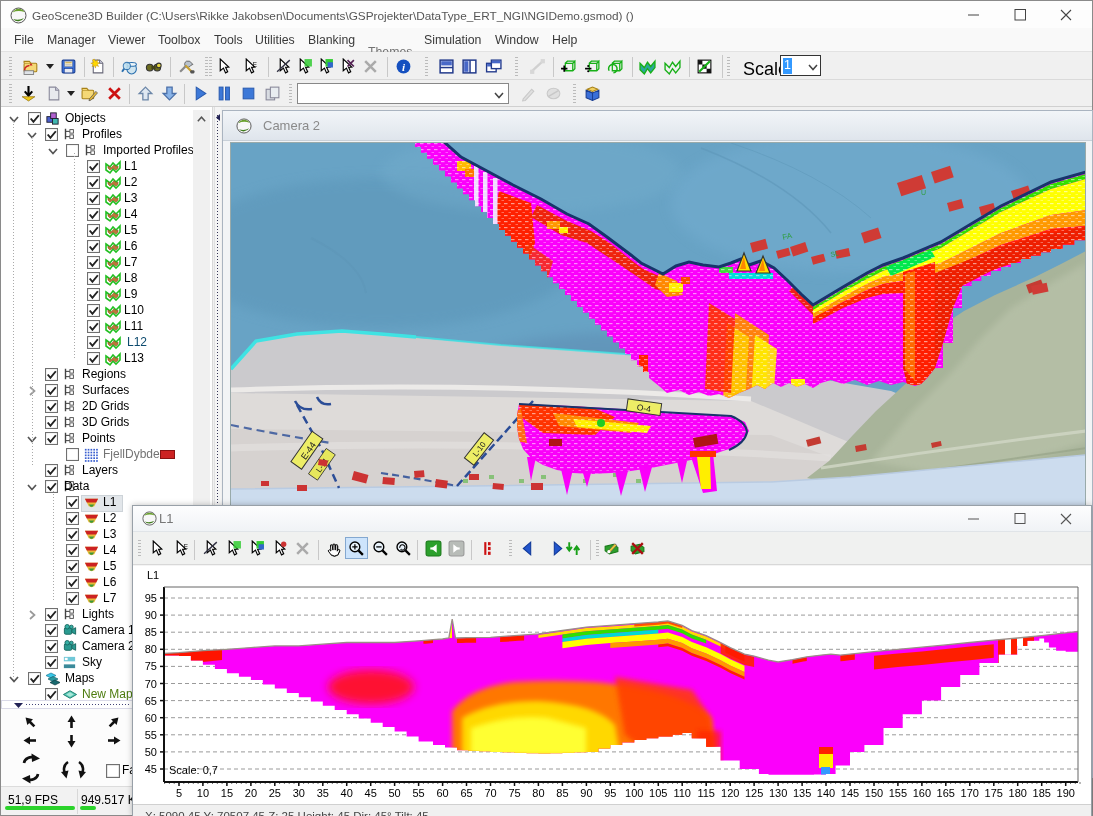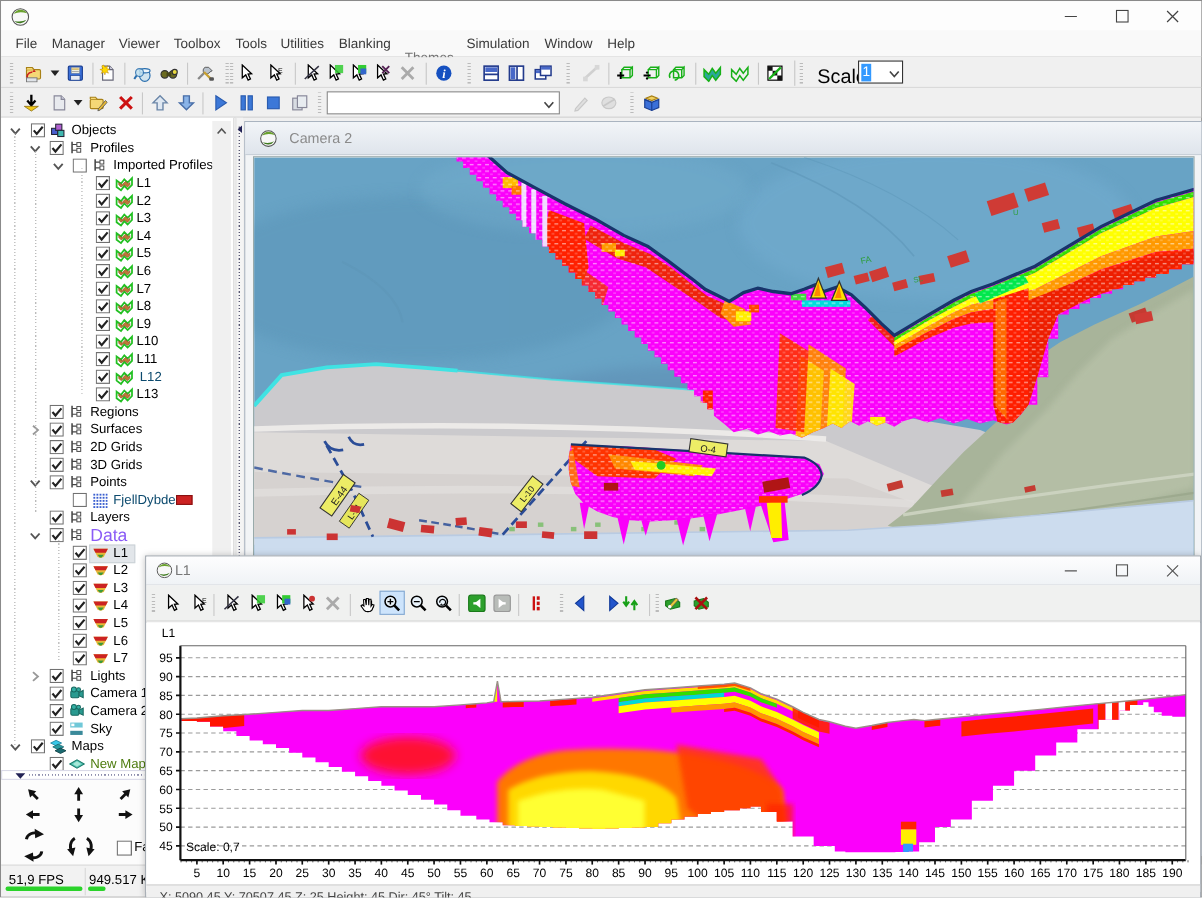--- a/index.html
+++ b/index.html
@@ -1,19 +1,20 @@
 <!DOCTYPE html>
 <html><head><meta charset="utf-8"><style>*{margin:0;padding:0;box-sizing:border-box}html,body{width:1093px;height:816px;overflow:hidden;font-family:"Liberation Sans",sans-serif;background:#fff;position:relative}.abs{position:absolute}</style></head><body>
 <div class="abs" style="left:0;top:0;width:1093px;height:816px;border:1px solid #8a8a8a;background:#f0f0f0"></div>
 <div class="abs" style="left:1px;top:1px;width:1091px;height:27px;background:#fdfdfd">
     <svg class="abs" style="left:9px;top:6px" width="17" height="17" viewBox="0 0 17 17">
       <circle cx="8.5" cy="8.5" r="7.5" fill="#f8f8f8" stroke="#555" stroke-width="1"></circle>
       <path d="M2.5,5.5 A7,7 0 0 1 14.5,5 A9,4 0 0 0 2.5,5.5" fill="#6aa12e"></path>
       <path d="M3,12 A7,7 0 0 0 14,11 A9,4.5 0 0 1 3,12" fill="#3e7a1e"></path>
     </svg>
+    <div class="abs" style="left:31px;top:8px;font-size:11.8px;color:#555;white-space:nowrap">GeoScene3D Builder (C:\Users\Rikke Jakobsen\Documents\GSProjekter\DataType_ERT_NGI\NGIDemo.gsmod) ()</div>
     <svg class="abs" style="left:962px;top:0" width="120" height="27" viewBox="0 0 120 27">
       <line x1="5" y1="14" x2="16" y2="14" stroke="#444" stroke-width="1"></line>
       <rect x="52" y="8.5" width="10.5" height="10.5" fill="none" stroke="#444" stroke-width="1"></rect>
       <path d="M98,9 L108,19 M108,9 L98,19" stroke="#444" stroke-width="1.1"></path>
     </svg>
   </div>
 <div class="abs" style="left:1px;top:28px;width:1091px;height:24px;background:#f9f9f9;border-bottom:1px solid #e2e2e2">
     <div class="abs" style="left:13px;top:5px;font-size:12.3px;color:#3a3a3a">File</div>
     <div class="abs" style="left:46px;top:5px;font-size:12.3px;color:#3a3a3a">Manager</div>
     <div class="abs" style="left:107px;top:5px;font-size:12.3px;color:#3a3a3a">Viewer</div>
@@ -555,21 +556,21 @@
             <rect x="11" y="8" width="1.8" height="1.8"></rect>
             <rect x="11" y="11" width="1.8" height="1.8"></rect>
             <rect x="11" y="14" width="1.8" height="1.8"></rect>
             <rect x="14" y="2" width="1.8" height="1.8"></rect>
             <rect x="14" y="5" width="1.8" height="1.8"></rect>
             <rect x="14" y="8" width="1.8" height="1.8"></rect>
             <rect x="14" y="11" width="1.8" height="1.8"></rect>
             <rect x="14" y="14" width="1.8" height="1.8"></rect>
           </g>
         </svg></div>
-      <div style="position:absolute;left:102px;top:340px;font-size:12px;color:#0c4a6e;white-space:nowrap">FjellDybde</div>
+      <div style="position:absolute;left:102px;top:340px;font-size:12px;color:#737373;white-space:nowrap">FjellDybde</div>
       <div style="position:absolute;left:159px;top:343px;width:15px;height:9px;background:#cc2222;border:1px solid #881111"></div>
       <svg style="position:absolute;left:44px;top:357px" width="13" height="13" viewBox="0 0 12 12">
         <rect x="0.5" y="0.5" width="11" height="11" fill="#fff" stroke="#707070"></rect>
         <path d="M2.5,6 L5,9 L10,3" stroke="#222" stroke-width="1.8" fill="none"></path>
       </svg>
       <div style="position:absolute;left:61px;top:356px"><svg width="14" height="14" viewBox="0 0 16 16">
           <line x1="4" y1="2" x2="4" y2="14" stroke="#444" stroke-width="1.6"></line>
           <line x1="4" y1="5" x2="9" y2="5" stroke="#444" stroke-width="1.2"></line>
           <line x1="4" y1="11" x2="9" y2="11" stroke="#444" stroke-width="1.2"></line>
           <rect x="9" y="3" width="4" height="4" fill="#fff" stroke="#444"></rect>
@@ -583,21 +584,21 @@
         <rect x="0.5" y="0.5" width="11" height="11" fill="#fff" stroke="#707070"></rect>
         <path d="M2.5,6 L5,9 L10,3" stroke="#222" stroke-width="1.8" fill="none"></path>
       </svg>
       <div style="position:absolute;left:61px;top:372px"><svg width="14" height="14" viewBox="0 0 16 16">
           <line x1="4" y1="2" x2="4" y2="14" stroke="#444" stroke-width="1.6"></line>
           <line x1="4" y1="5" x2="9" y2="5" stroke="#444" stroke-width="1.2"></line>
           <line x1="4" y1="11" x2="9" y2="11" stroke="#444" stroke-width="1.2"></line>
           <rect x="9" y="3" width="4" height="4" fill="#fff" stroke="#444"></rect>
           <rect x="9" y="9" width="4" height="4" fill="#fff" stroke="#444"></rect>
         </svg></div>
-      <div style="position:absolute;left:81px;top:372px;font-size:16px;color:#8b5cf6;white-space:nowrap">Data</div>
+      <div style="position:absolute;left:63px;top:372px;font-size:12px;color:#000000;white-space:nowrap">Data</div>
       <div style="position:absolute;left:80px;top:388px;width:42px;height:17px;background:#e2e6ea;border:1px solid #cdd3d8"></div>
       <svg style="position:absolute;left:65px;top:389px" width="13" height="13" viewBox="0 0 12 12">
         <rect x="0.5" y="0.5" width="11" height="11" fill="#fff" stroke="#707070"></rect>
         <path d="M2.5,6 L5,9 L10,3" stroke="#222" stroke-width="1.8" fill="none"></path>
       </svg>
       <div style="position:absolute;left:82px;top:388px"><svg width="17" height="15" viewBox="0 0 16 16">
           <path d="M1,4 L15,4 L11,12 L8,13 L5,12 Z" fill="#e8b838"></path>
           <path d="M1,4 L15,4 L13,8 L3,8 Z" fill="#cc2222"></path>
           <path d="M5,10 L11,10 L9,12.5 L7,12.5 Z" fill="#3a9a3a"></path>
         </svg></div>

